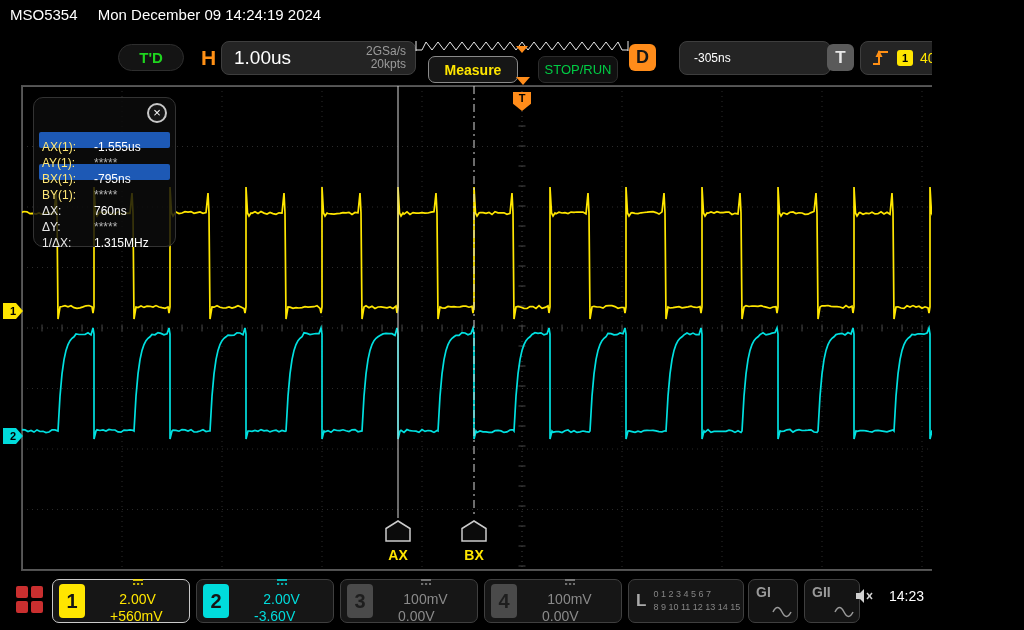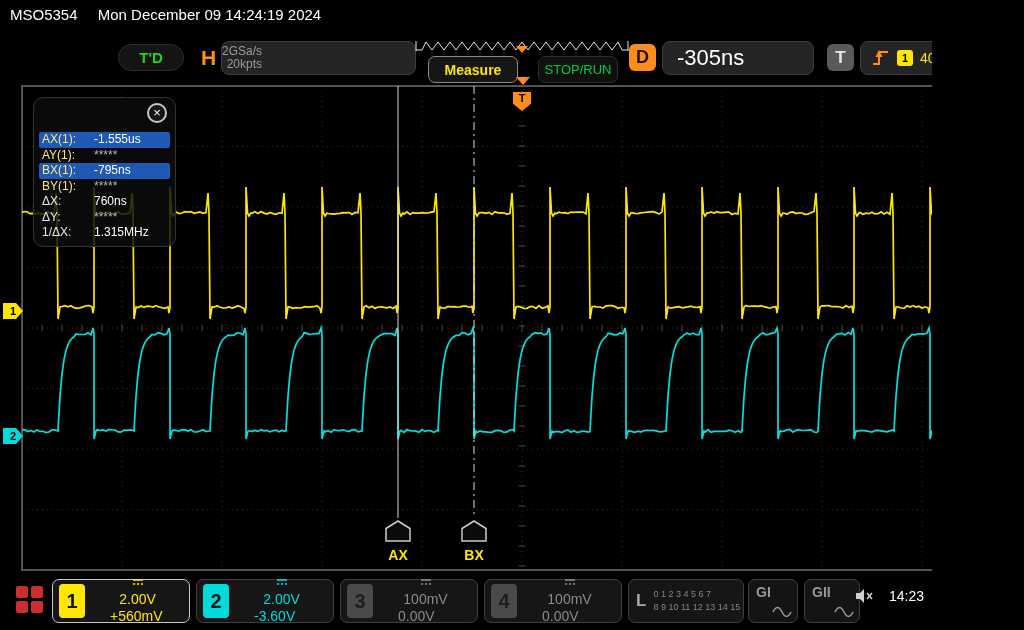--- a/index.html
+++ b/index.html
@@ -29,23 +29,23 @@
   .memstrip { position:absolute; left:414px; top:8px; width:216px; height:16px; }
   .measure { position:absolute; left:428px; top:26px; width:90px; height:27px;
              background:#161616; border:1px solid #8a8a8a; border-radius:7px;
              color:#ffe600; font-weight:bold; font-size:14px; cursor:pointer; }
   .stoprun { position:absolute; left:538px; top:26px; width:80px; height:27px;
              background:#101010; border:1px solid #2c2c2c; border-radius:7px;
              color:#00cc44; font-weight:normal; font-size:13px; cursor:pointer; }
   .d-chip { position:absolute; left:629px; top:14px; width:27px; height:27px;
             background:#ff8c1a; border-radius:6px; color:#161616; font-weight:bold;
             font-size:18px; text-align:center; line-height:27px; }
-  .dbox { position:absolute; left:662px; top:11px; width:152px; height:34px;
+  .dbox { position:absolute; left:679px; top:11px; width:152px; height:34px;
           background:#242424; border:1px solid #3e3e3e; border-radius:8px;
-          color:#fff; font-size:22px; line-height:32px; padding-left:14px; }
+          color:#fff; font-size:12px; line-height:32px; padding-left:14px; }
   .t-chip { position:absolute; left:827px; top:14px; width:27px; height:27px;
             background:#5a5a5a; border-radius:6px; color:#e8e8e8; font-weight:bold;
             font-size:17px; text-align:center; line-height:27px; }
   .tbox { position:absolute; left:860px; top:11px; width:154px; height:34px;
           background:#242424; border:1px solid #3e3e3e; border-radius:8px;
           display:flex; align-items:center; gap:7px; padding:0 10px; }
   .src-badge { width:16px; height:16px; background:#ffe600; border-radius:3px;
                color:#000; font-weight:bold; font-size:11px; text-align:center; line-height:16px; }
   .tlevel { color:#ffe600; font-size:14px; }
   .tmode { margin-left:auto; color:#19c919; font-weight:bold; font-size:15px; }
@@ -65,21 +65,21 @@
   .cursor-flag .cflab { color:#ffe600; font-weight:bold; font-size:14px; margin-top:1px; }
 
   
   .cursor-panel { position:absolute; left:11px; top:11px; width:143px; height:150px;
                   background:rgba(12,12,12,0.82); border:1px solid #333; border-radius:10px; }
   .cp-close { position:absolute; right:8px; top:5px; width:20px; height:20px;
               background:#151515; border:2px solid #c8c8c8; border-radius:50%;
               color:#fff; font-size:13px; text-align:center; line-height:16px; cursor:pointer; }
   .cp-rows { position:absolute; left:5px; right:5px; top:34px; }
   .cp-row { display:flex; height:15.5px; font-size:12px; line-height:15.5px;
-            padding:0 3px; border-radius:2px; }
+            padding:8px 3px; border-radius:2px; }
   .cp-row .lab { width:52px; }
   .cp-row .val { flex:1; color:#fff; }
   .cp-row .lab.y { color:#ffe878; }
   .cp-row .lab.w { color:#e8e8e8; }
   .cp-row .val.dim { color:#b5b5b5; }
   .cp-row.hl { background:#1d59b5; }
 
   
   .gnd { position:absolute; width:20px; height:16px; color:#000; font-weight:bold;
          font-size:11px; line-height:16px; text-align:center;
@@ -127,20 +127,21 @@
 
   <div class="topbar">
     <span class="model">MSO5354</span>
     <span>Mon December 09 14:24:19 2024</span>
   </div>
 
   <div class="header">
     <div class="trigd">T'D</div>
     <span class="h-label">H</span>
     <div class="hbox">
+      <span class="tb">1.00us</span>
       <span class="rates">
         <span>2GSa/s</span>
         <span>20kpts</span>
       </span>
     </div>
     <div class="memstrip">
       <svg id="memstrip-svg" width="216" height="16">
           <polyline points="2,12 8,12 12,4 18,12 24,4 30,12 36,4 42,12 48,4 54,12 60,4 66,12 72,4 78,12 84,4 90,12 96,4 102,12 108,4 114,12 120,4 126,12 132,4 138,12 144,4 150,12 156,4 162,12 168,4 174,12 180,4 186,12 192,4 198,12 204,4 208,12 214,12" fill="none" stroke="#e8e8e8" stroke-width="1"></polyline>
           <line x1="2" y1="3" x2="2" y2="13" stroke="#e8e8e8"></line>
           <line x1="214" y1="3" x2="214" y2="13" stroke="#e8e8e8"></line>

